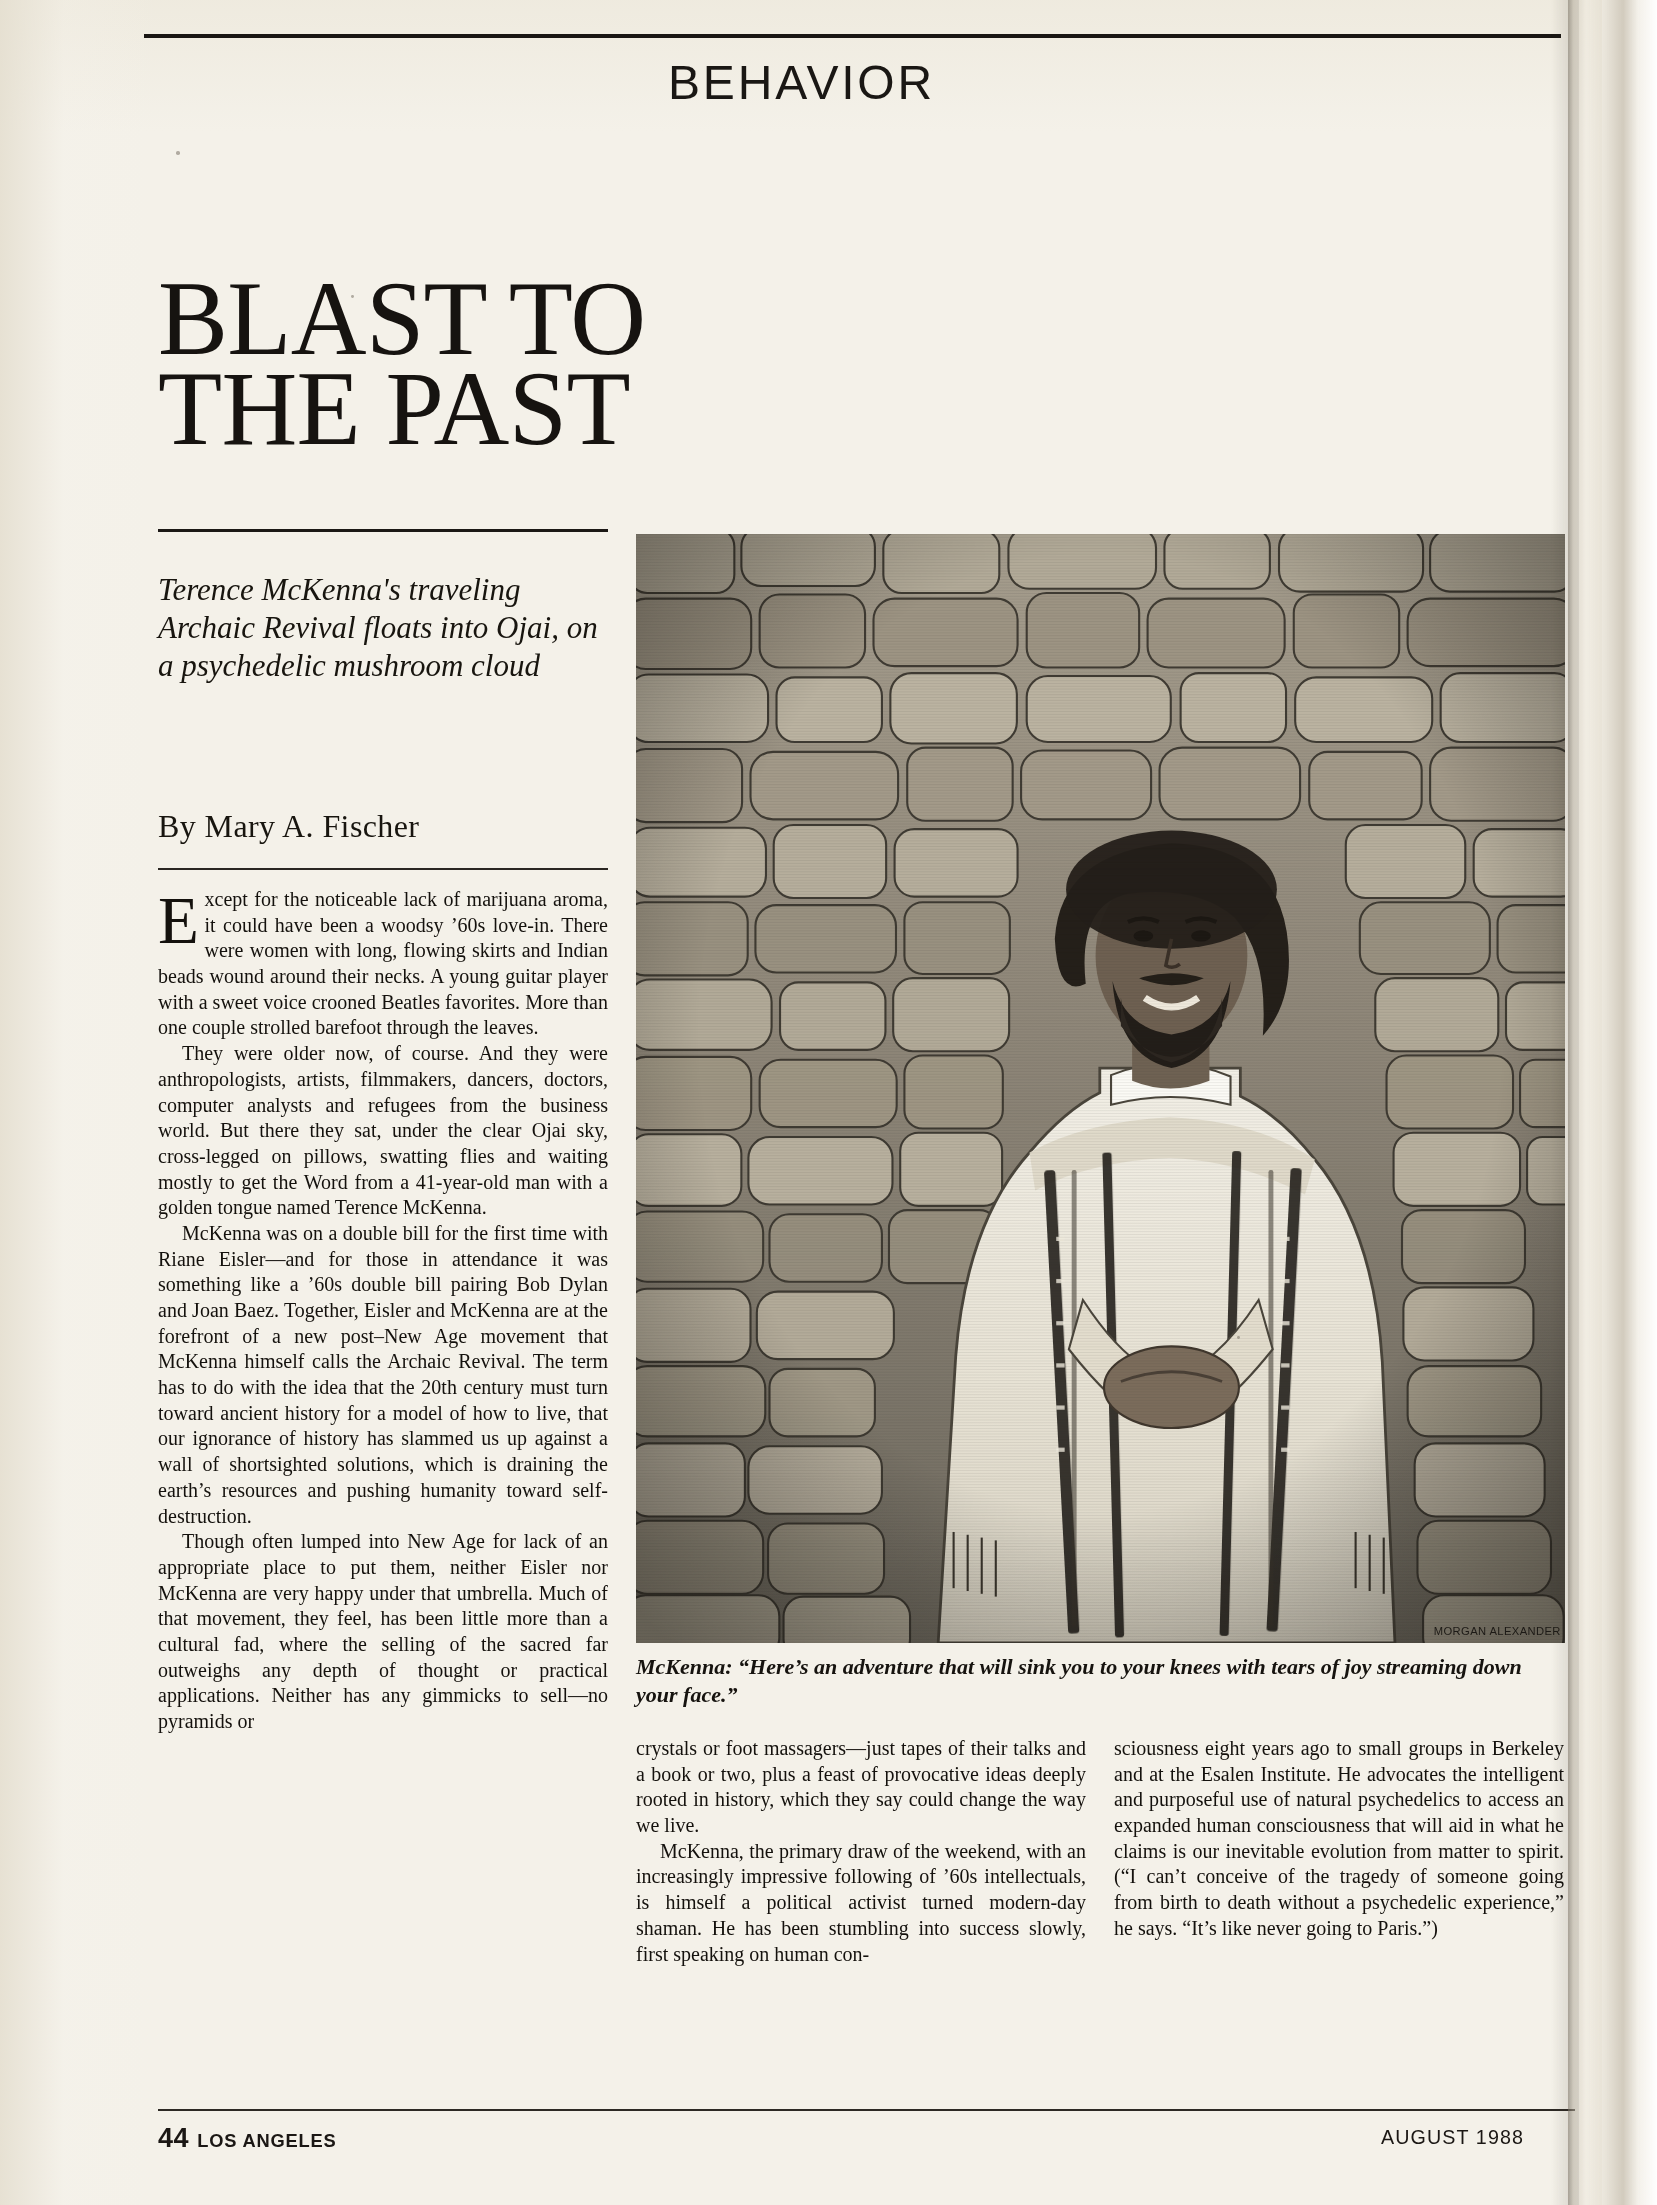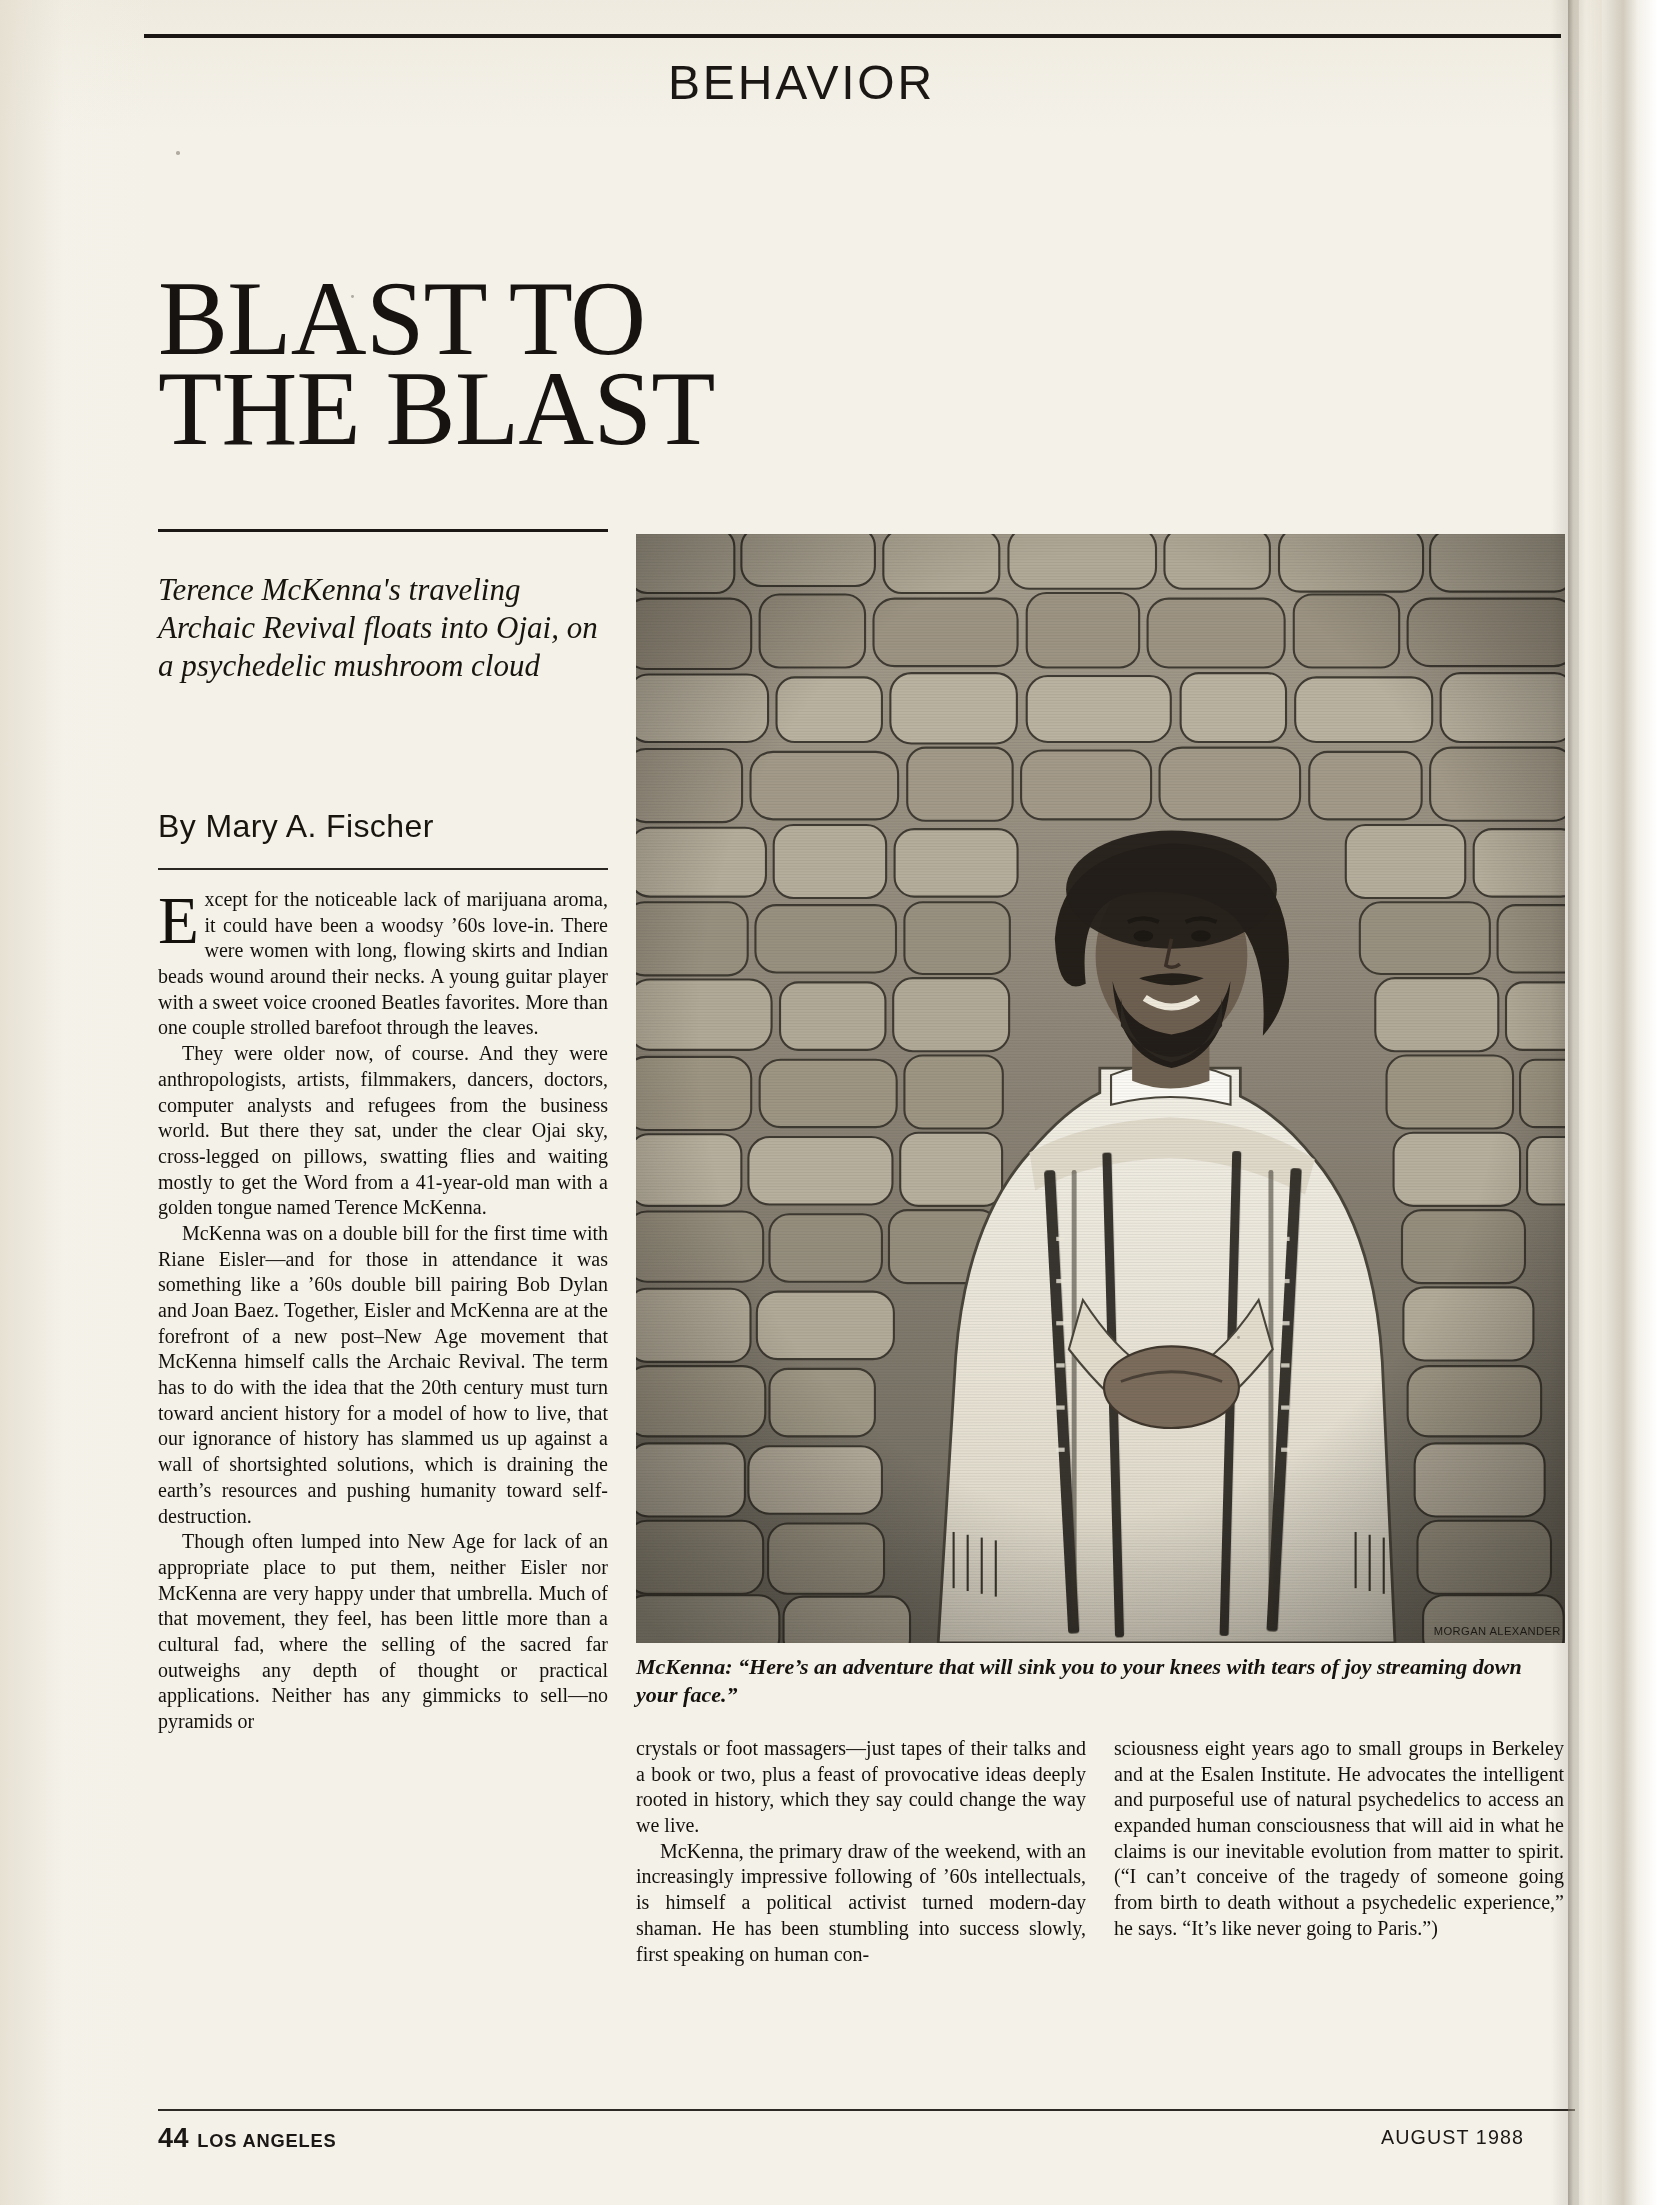--- a/index.html
+++ b/index.html
@@ -115,21 +115,21 @@
     font-style: italic;
     font-size: 31px;
     line-height: 1.22;
     color: #18150f;
   }
   .byline {
     position: absolute;
     left: 14px;
     top: 808px;
     width: 450px;
-    font-family: Liberation Sans, sans-serif;
+    font-family: Liberation Serif, serif;
     font-size: 32px;
     letter-spacing: 0.4px;
     color: #18150f;
   }
 
   .rule-body {
     position: absolute;
     left: 14px;
     top: 868px;
     width: 450px;
@@ -275,21 +275,21 @@
 <div id="page">
 
   <div id="content">
 
     <div class="rule-top"></div>
 
     <div class="kicker">BEHAVIOR</div>
 
     <div class="headline">
       <span class="l1">BLAST TO</span>
-      <span class="l2">THE BLAST</span>
+      <span class="l2">THE PAST</span>
     </div>
 
     <div class="rule-deck"></div>
 
     <div class="deck">Terence McKenna's traveling Archaic Revival floats into Ojai, on a psychedelic mushroom cloud</div>
 
     <div class="byline">By Mary A. Fischer</div>
 
     <div class="rule-body"></div>
 

